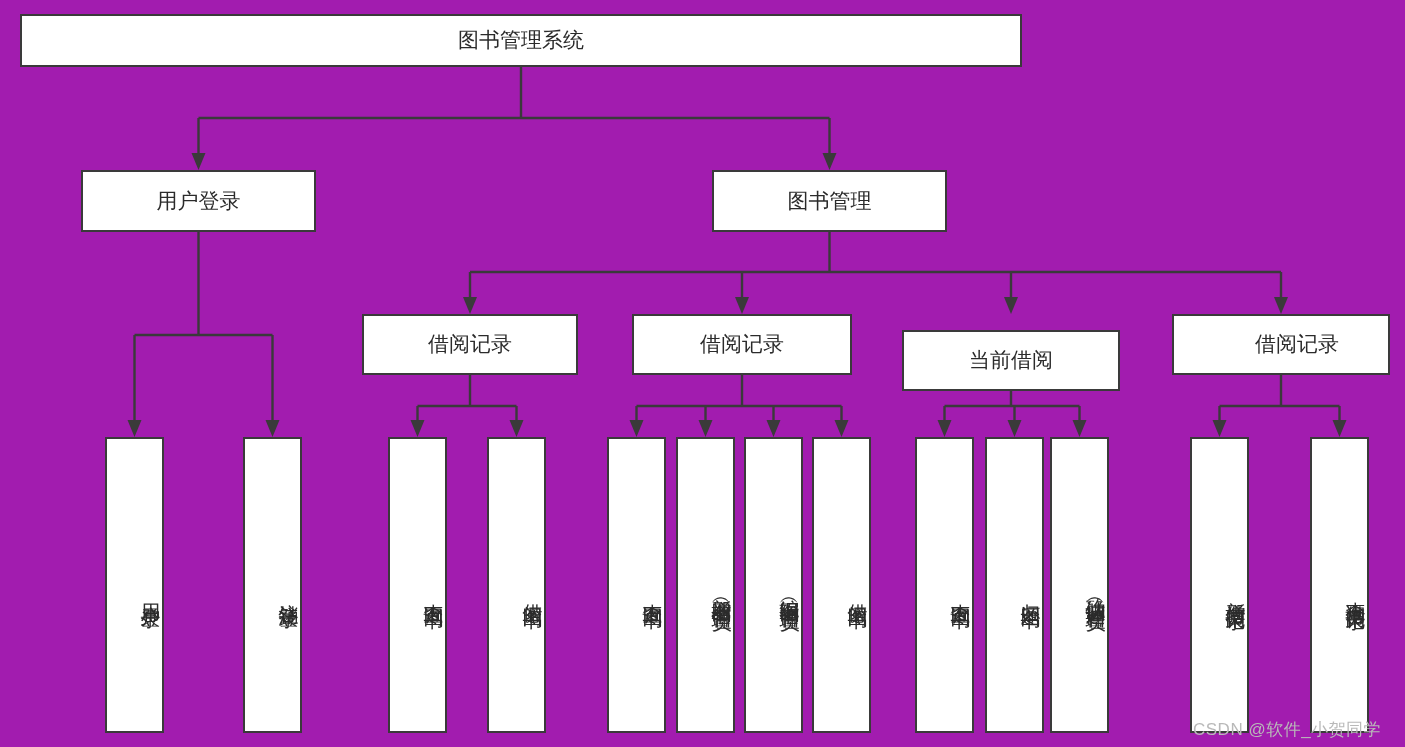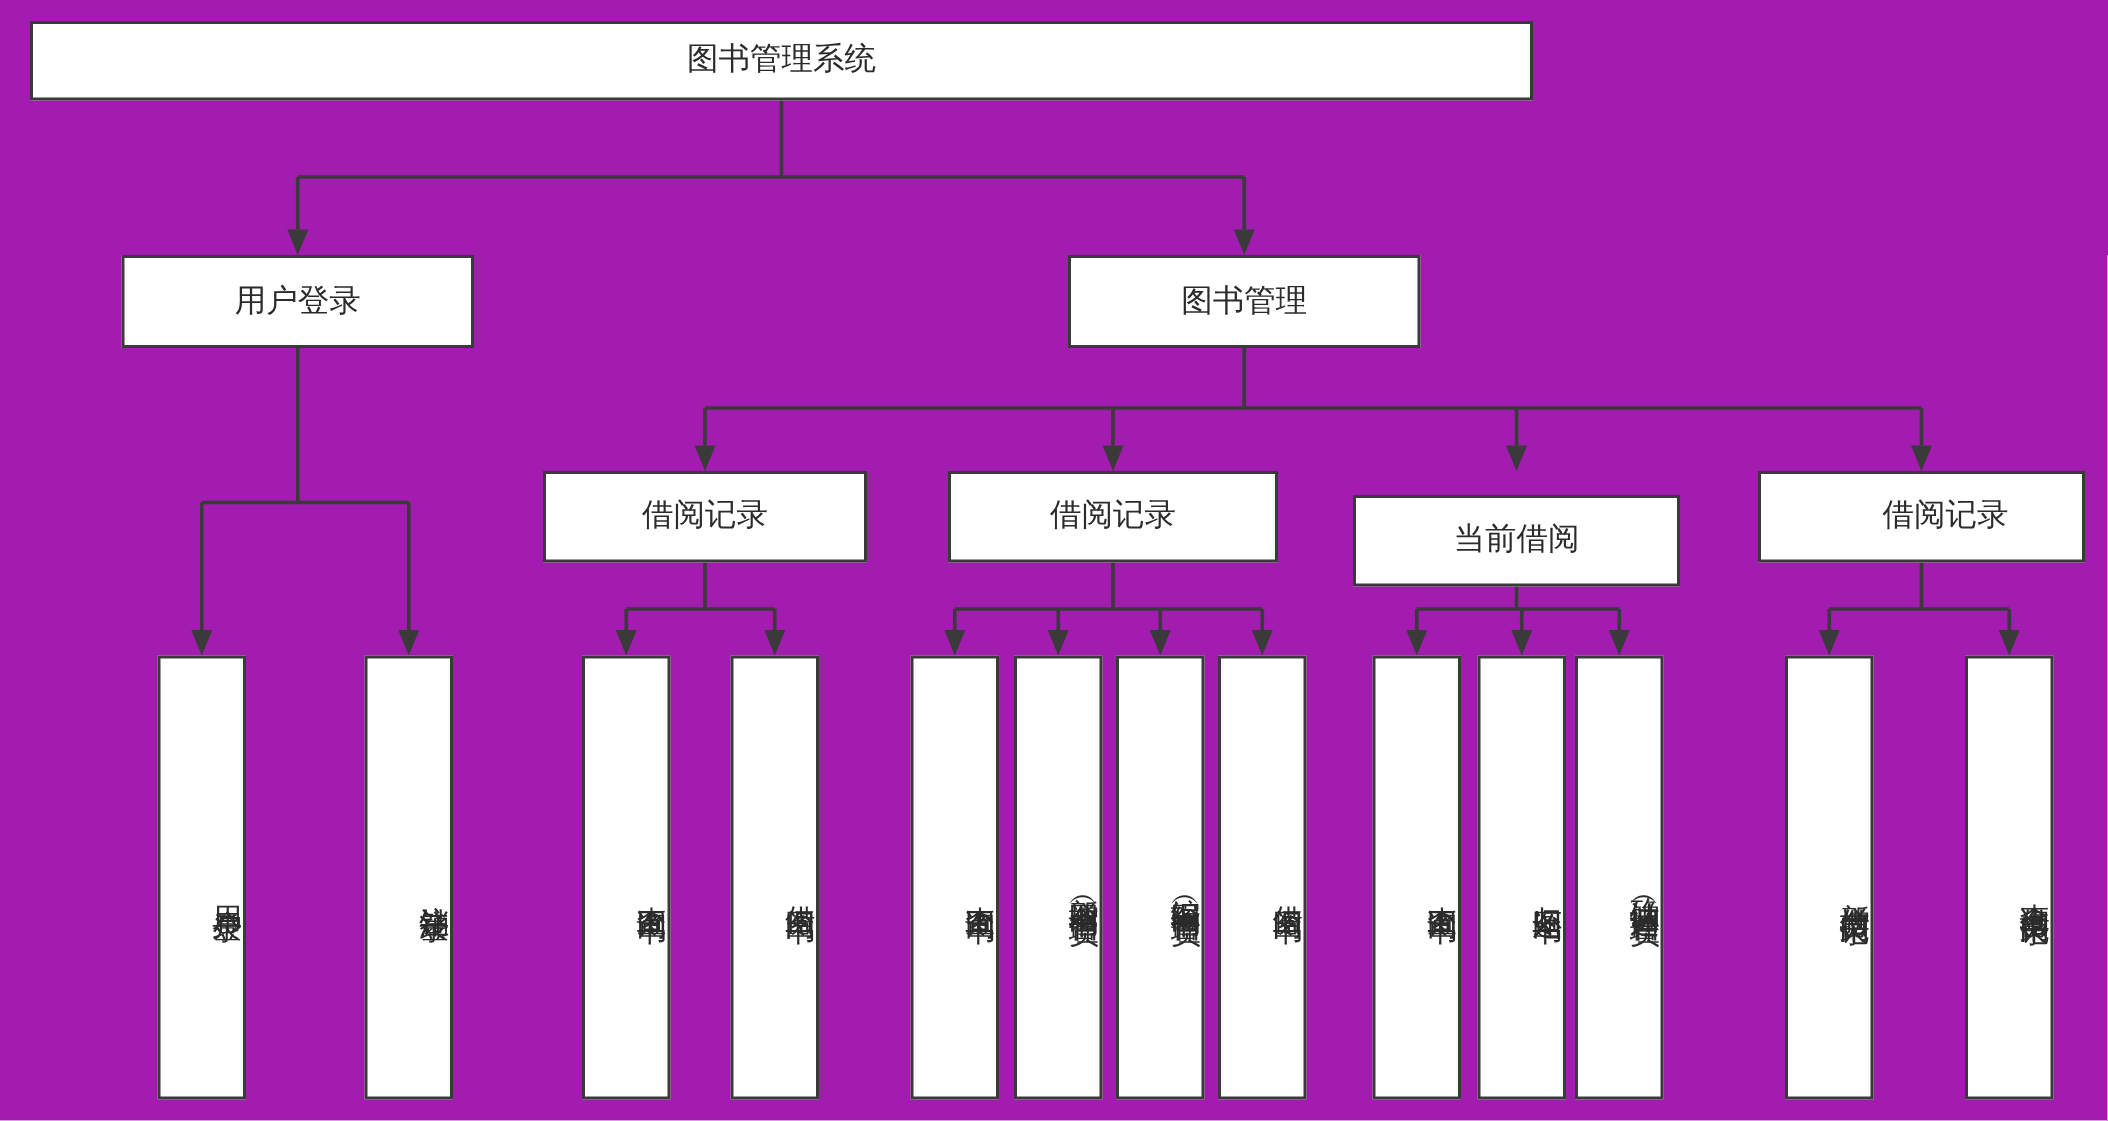--- a/index.html
+++ b/index.html
@@ -183,13 +183,14 @@
       <div class="node vertical" style="left: 1050px; top: 437px; width: 59px; height: 296px;">
         <span>确认归还（管理员）</span>
       </div>
       <div class="node vertical" style="left: 1190px; top: 437px; width: 59px; height: 296px;">
         <span>新增借阅记录</span>
       </div>
       <div class="node vertical" style="left: 1310px; top: 437px; width: 59px; height: 296px;">
         <span>查询借阅记录</span>
       </div>
     </div>
+  <div class="watermark" id="wm" style="left: 1193px; top: 718px;">CSDN @软件_小贺同学</div>
 </div>
 
 </body></html>

